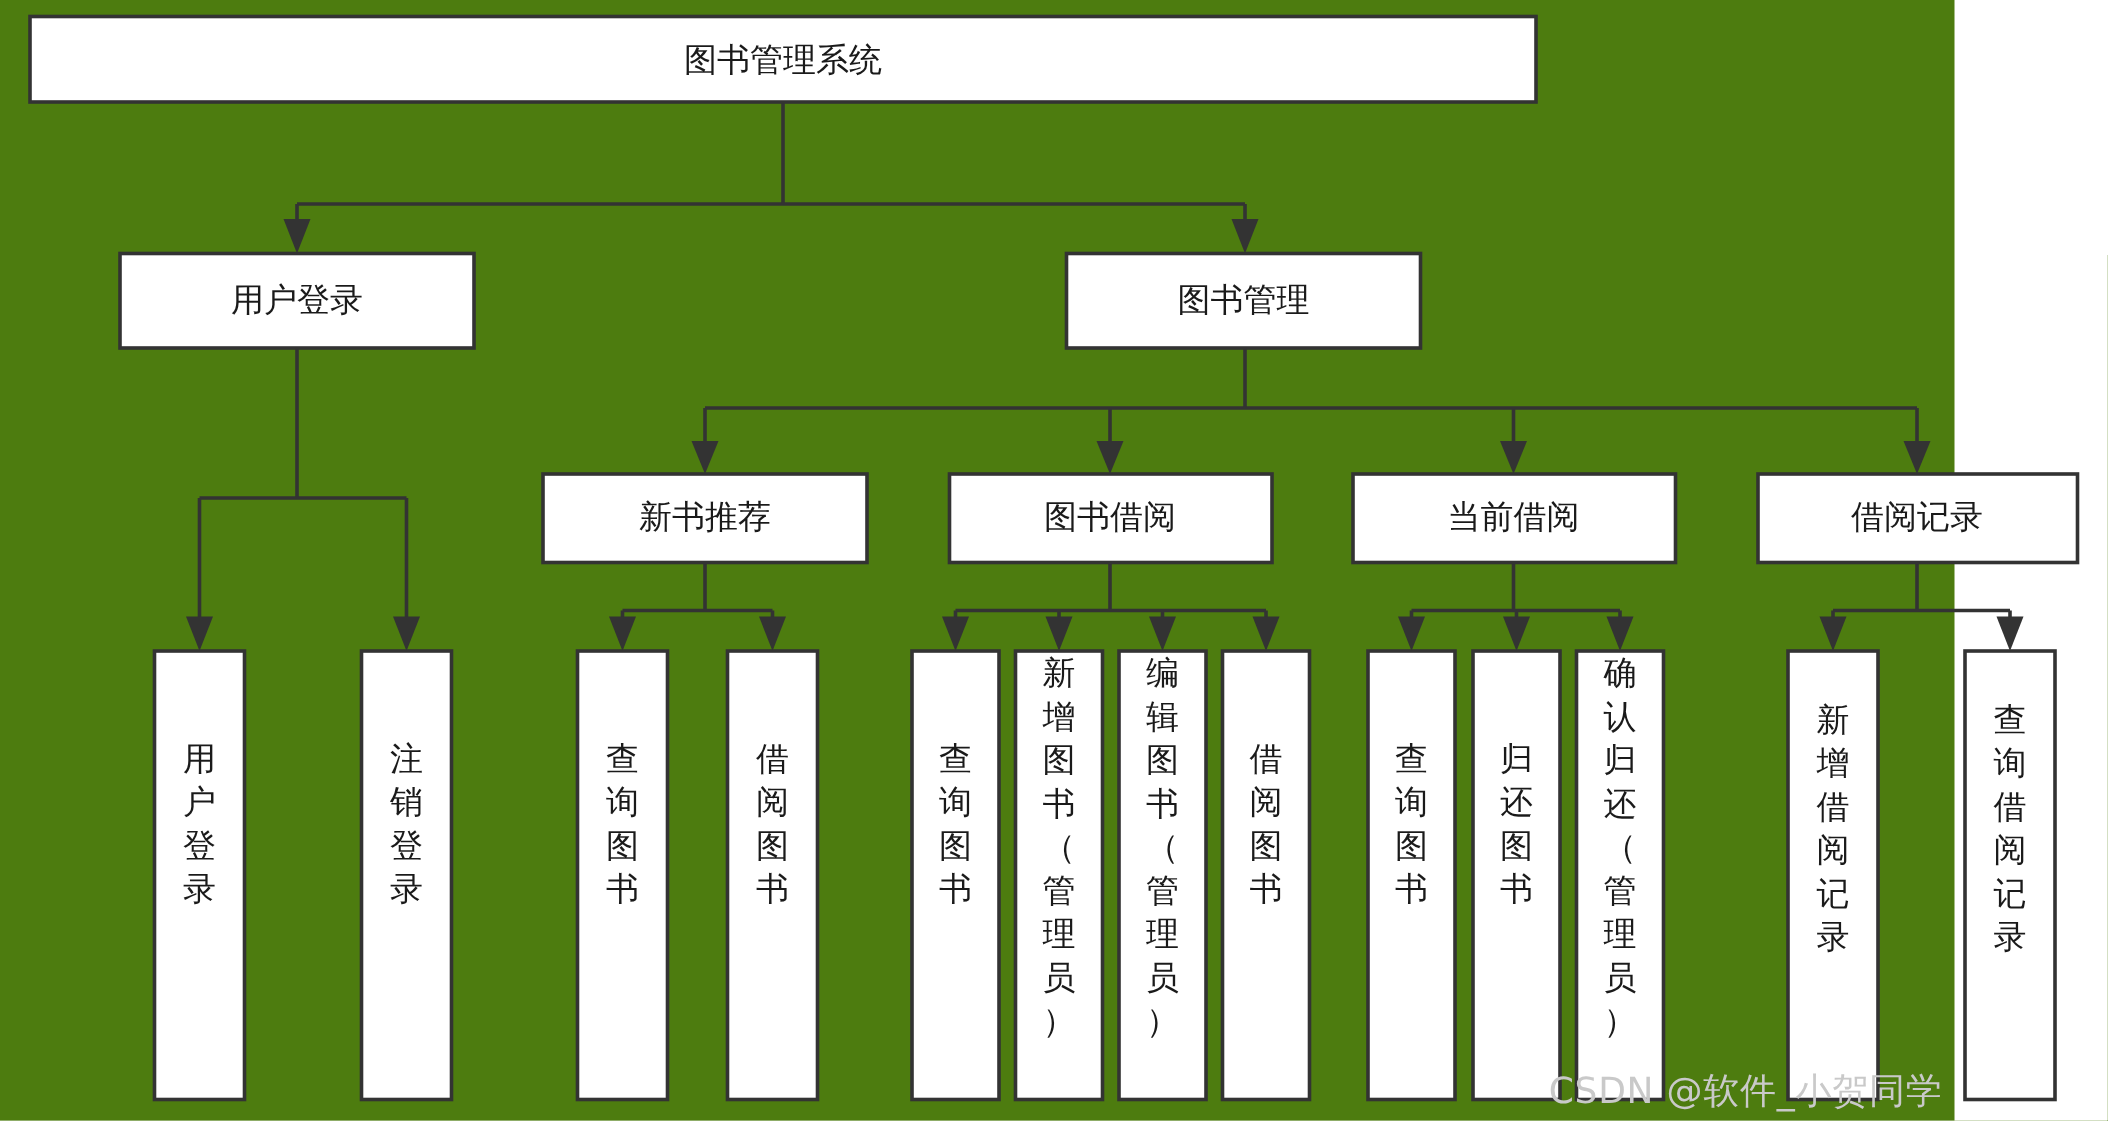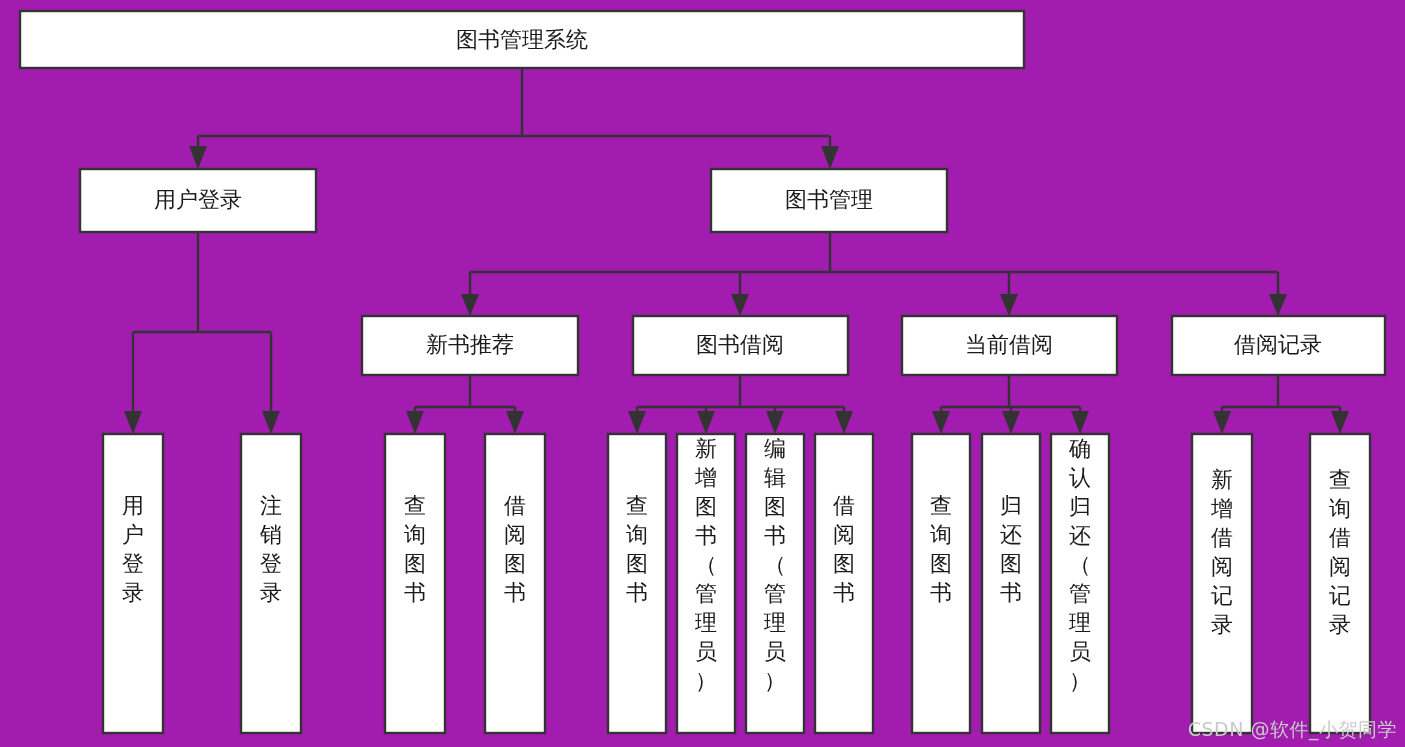--- a/index.html
+++ b/index.html
@@ -8,23 +8,23 @@
     background: #ffffff;
   }
   body {
     width: 1405px;
     height: 747px;
     font-family: "DejaVu Sans", "Liberation Sans", sans-serif;
     overflow: hidden;
   }
   #diagram-root {
     position: relative;
-    width: 1405px;
+    width: 1303px;
     height: 747px;
-    background: #a21caf;
+    background: #4d7c0f;
   }
   svg.diagram-svg {
     position: absolute;
     top: 0;
     left: 0;
     width: 1405px;
     height: 747px;
     display: block;
   }
   .node-box {
@@ -53,21 +53,21 @@
   }
   .link-arrow {
     fill: #333333;
     stroke: none;
   }
   .watermark {
     position: absolute;
     right: 8px;
     bottom: 4px;
     font-family: "DejaVu Sans", "Liberation Sans", sans-serif;
-    font-size: 19px;
+    font-size: 24px;
     color: #c9c9c9;
     white-space: nowrap;
     letter-spacing: 0.5px;
     user-select: none;
     text-align: right;
   }
 </style>
 </head>
 <body>
 

